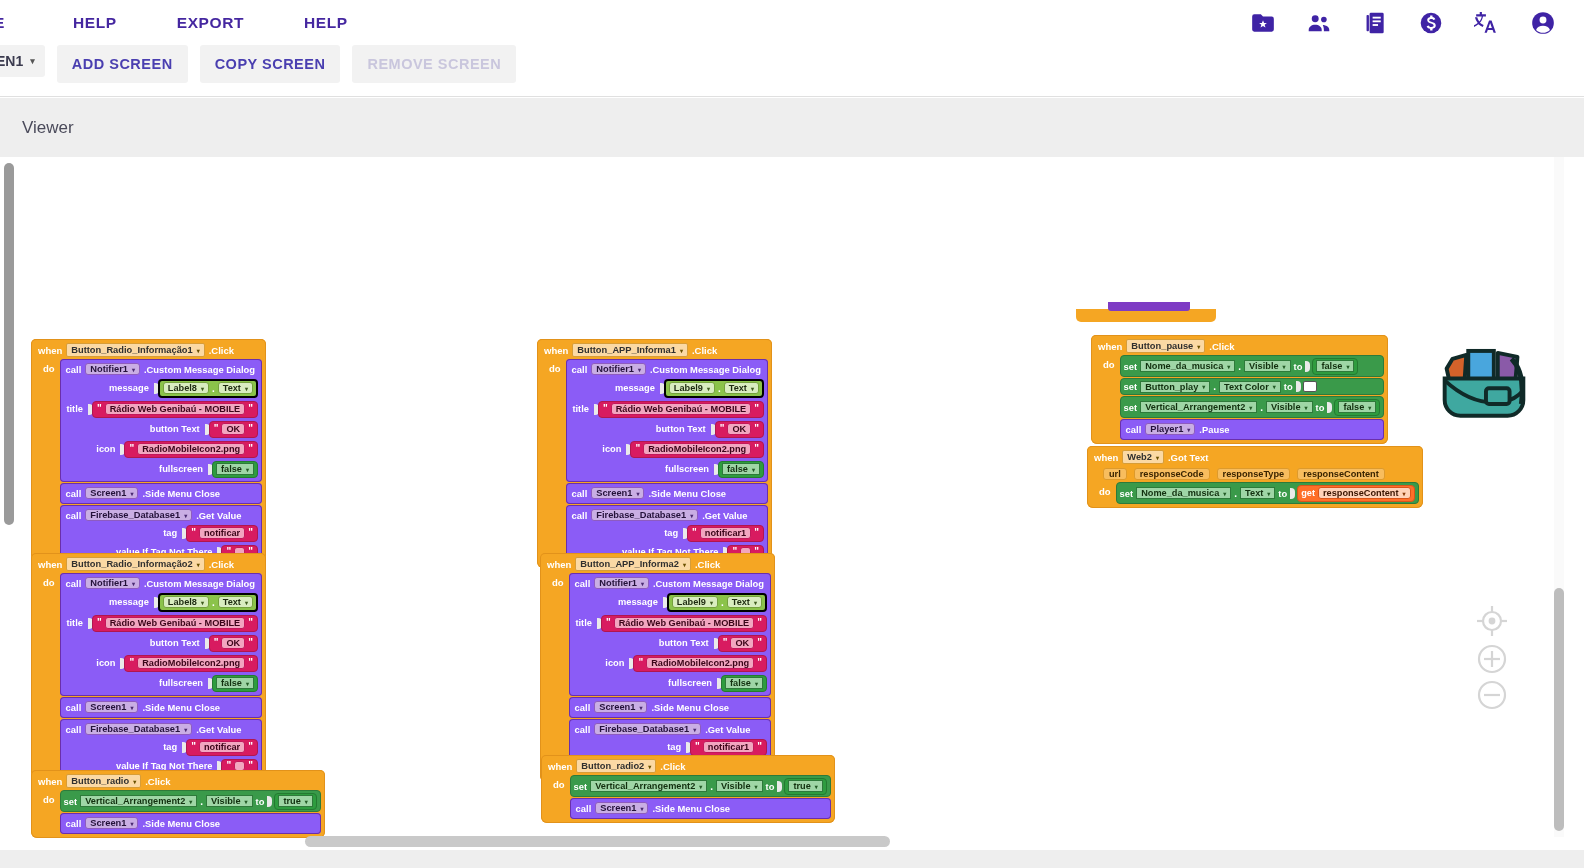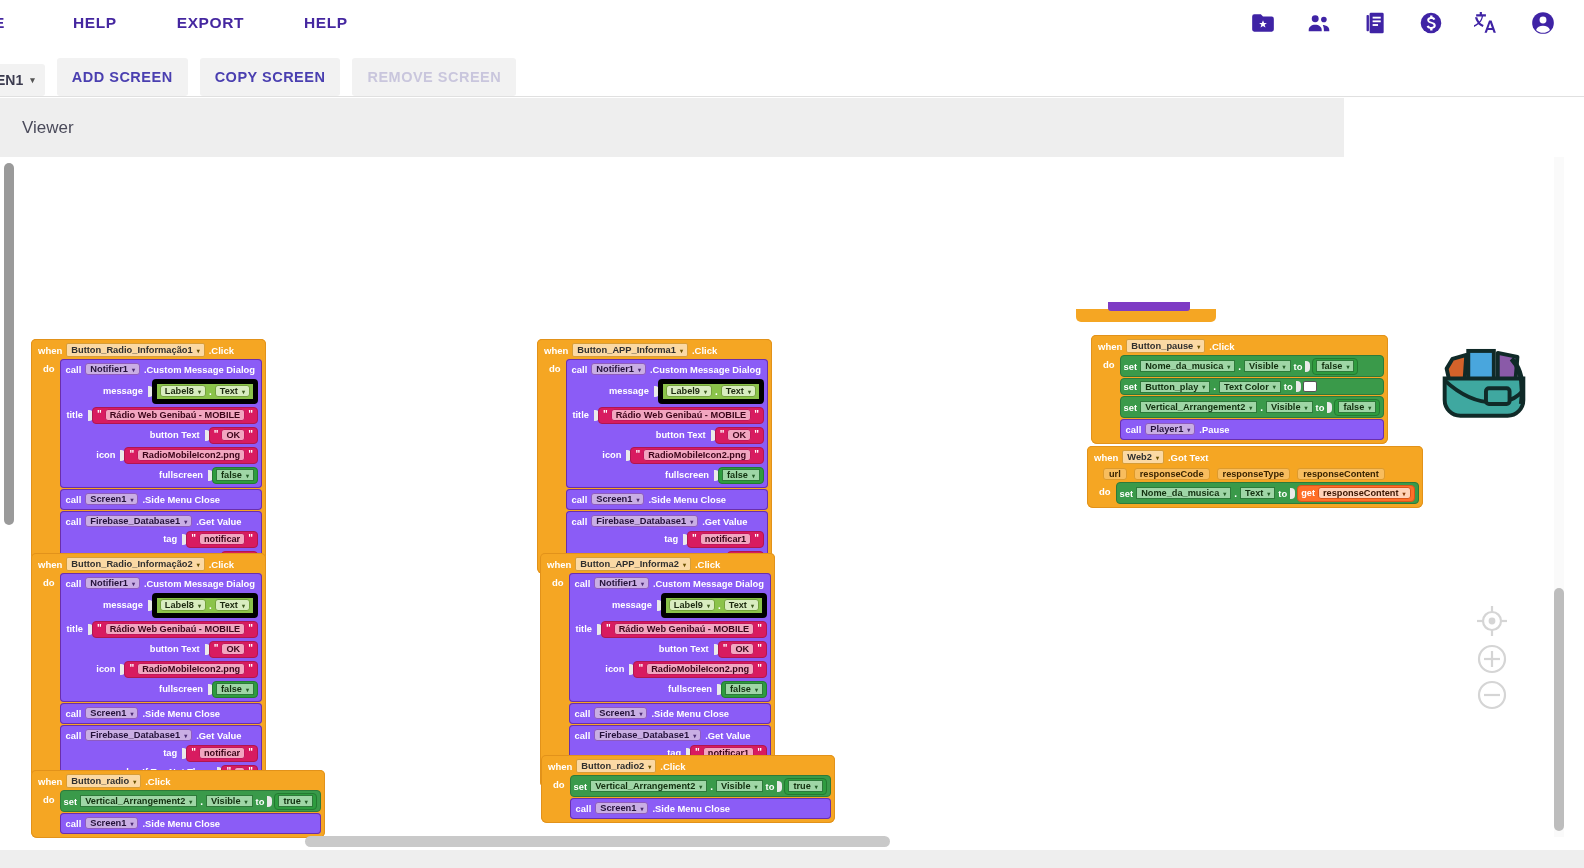--- a/index.html
+++ b/index.html
@@ -31,21 +31,21 @@
     position: absolute; right: 28px; top: 0; height: 45px;
     display: flex; align-items: center; gap: 30px;
   }
   .tbicon { width: 26px; height: 26px; display:block; cursor: pointer; }
   .tbicon svg { display:block; width:26px; height:26px; fill: #3f23a5; }
 
   
   .screenbar {
     position: absolute; top: 45px; left: 0; width: 1584px; height: 52px;
     background: #ffffff;
-    display: flex; align-items: flex-end;
+    display: flex; align-items: flex-start;
     border-bottom: 1px solid #e0e0e0;
   }
   .screen-select {
     background: #f2f2f2; border-radius: 3px;
     font-size: 14px; color: #3b3b4f; font-weight: 600;
     padding: 8px 10px; margin-left: -14px;
     display:flex; align-items:center; gap:7px;
     cursor: pointer; white-space: nowrap;
   }
   .caret-sm { font-size: 9px; color:#555; }
@@ -61,21 +61,21 @@
   .rbtn {
     background: #f3f3f3; border:none; border-radius: 3px;
     color:#f2486e; font-size:14.5px; font-weight:700; letter-spacing:0.6px;
     padding: 11px 16px; margin-left: 10px; cursor:pointer;
     font-family: "Liberation Sans", sans-serif;
   }
   .rbtn.dim { color:#fbb8c6; }
 
   
   .viewer-head {
-    position:absolute; top: 98px; left:0; width:1344px; height: 59px;
+    position:absolute; top: 98px; left:0; width:1584px; height: 59px;
     background:#eeeeee;
     display:flex; align-items:center;
   }
   .viewer-label { margin-left: 22px; font-size: 17px; color:#4a4a5a; }
   .canvas-outer {
     position:absolute; top:157px; left:0; width:1584px; height:711px;
     background:#ffffff;
   }
 
   
@@ -136,21 +136,21 @@
   }
   .pdrop .ar { font-size:6px; color:#4b2b72; }
   .wlab { color:#fff; font-size:9.4px; font-weight:600; white-space:nowrap; }
 
   .arg-row { display:flex; align-items:center; justify-content:flex-end; gap:0px; padding:1.5px 0; }
   .arg-name { color:#ffffff; font-size:9.3px; font-weight:600; text-align:right; padding-right:5px; white-space:nowrap; }
   .notch { width:5px; height:11px; background:#eaeaea; border-radius:0 4px 4px 0; margin-right:-1px; }
 
   
   .green {
-    background:#8bc34a; border:5px solid #000000; border-radius:4px;
+    background:#8bc34a; border:2px solid #000000; border-radius:4px;
     padding:1.5px 3px; display:inline-flex; align-items:center; gap:3px; white-space:nowrap;
   }
   .gdrop {
     background:#d9edc0; border:1px solid #74a13c; border-radius:3px;
     padding:0 4px; color:#1d2a10; font-size:9.2px; font-weight:700;
     display:inline-flex; align-items:center; gap:4px;
   }
   .gdrop .ar { font-size:6px; color:#3f5c1f; }
   .gdot { color:#fff; font-weight:800; font-size:10px; }
 

